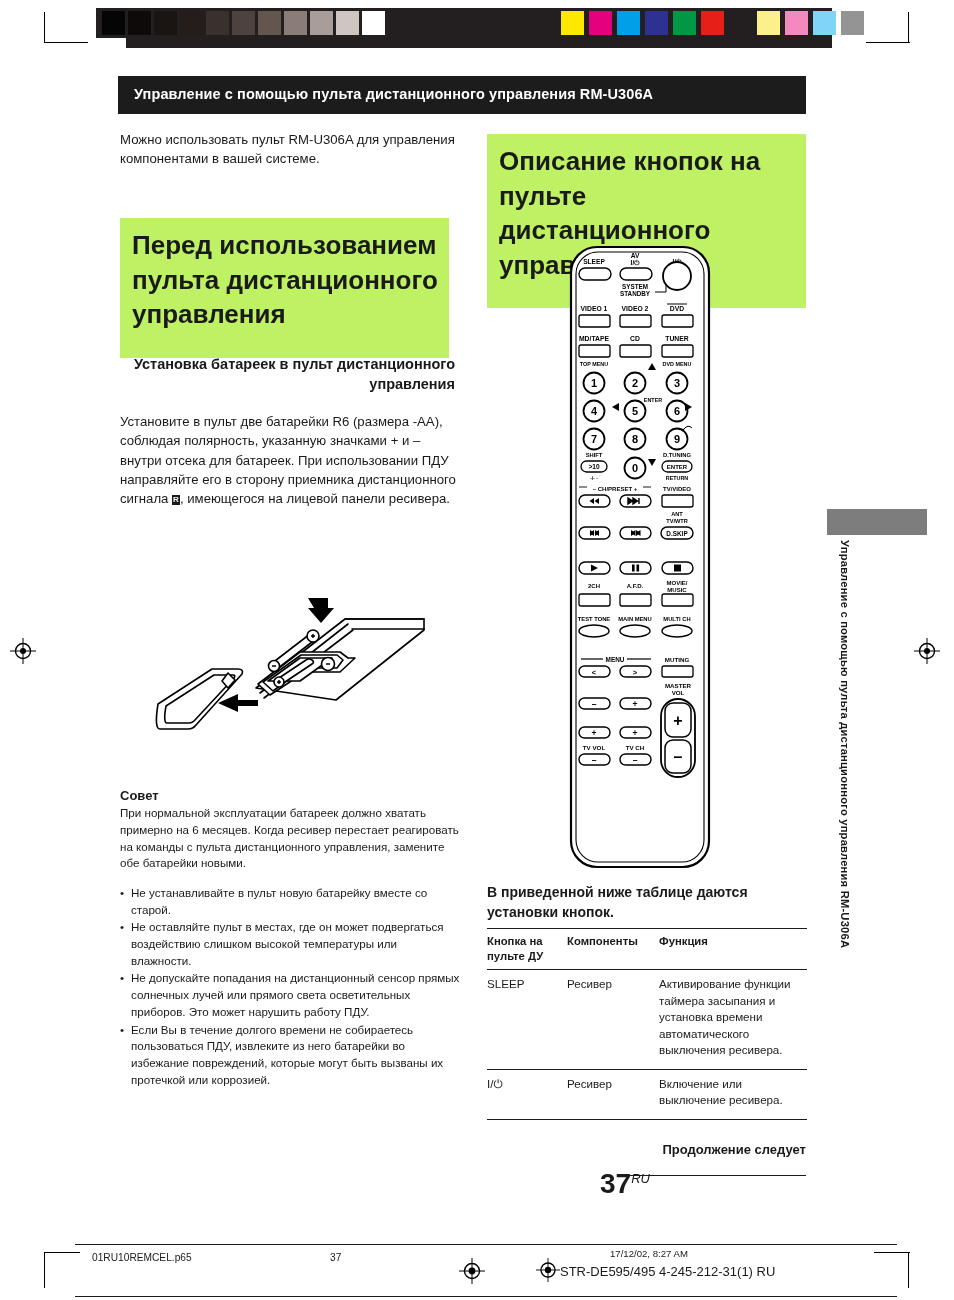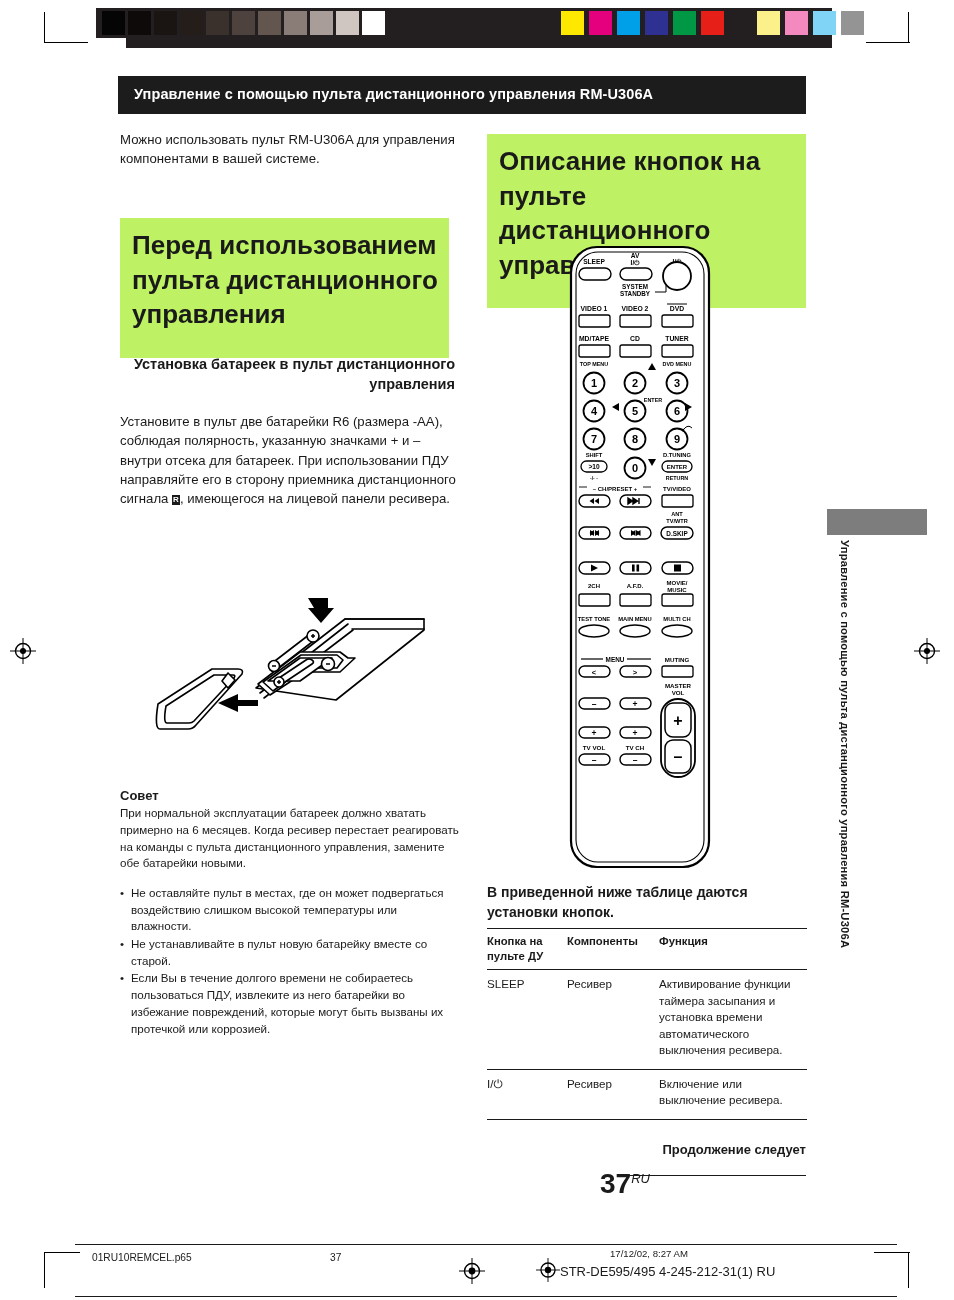--- a/index.html
+++ b/index.html
@@ -323,22 +323,23 @@
   </svg>
 </div>
 
 <div style="position:absolute;left:120px;top:752px;width:340px;">
   <div class="small-heading">Совет</div>
   <div class="small-text">При нормальной эксплуатации батареек должно хватать примерно на 6 месяцев. Когда ресивер перестает реагировать на команды с пульта дистанционного управления, замените обе батарейки новыми.</div>
 </div>
 
 <div style="position:absolute;left:120px;top:885px;width:340px;">
   <ul class="bullets">
+    <li>Не устанавливайте в пульт новую батарейку вместе со старой.</li>
     <li>Не оставляйте пульт в местах, где он может подвергаться воздействию слишком высокой температуры или влажности.</li>
-    <li>Не устанавливайте в пульт новую батарейку вместе со старой.</li>
+    <li>Не допускайте попадания на дистанционный сенсор прямых солнечных лучей или прямого света осветительных приборов. Это может нарушить работу ПДУ.</li>
     <li>Если Вы в течение долгого времени не собираетесь пользоваться ПДУ, извлеките из него батарейки во избежание повреждений, которые могут быть вызваны их протечкой или коррозией.</li>
   </ul>
 </div>
 
 <div class="grey-heading" id="heading-button-desc">Описание кнопок на пульте дистанционного управления</div>
 
 <div id="remote-figure">
 <svg width="150" height="630" viewBox="0 0 150 630">
 
   <rect x="6" y="3" width="138" height="620" rx="26" ry="26" fill="#fff" stroke="#000" stroke-width="2.2"></rect>

